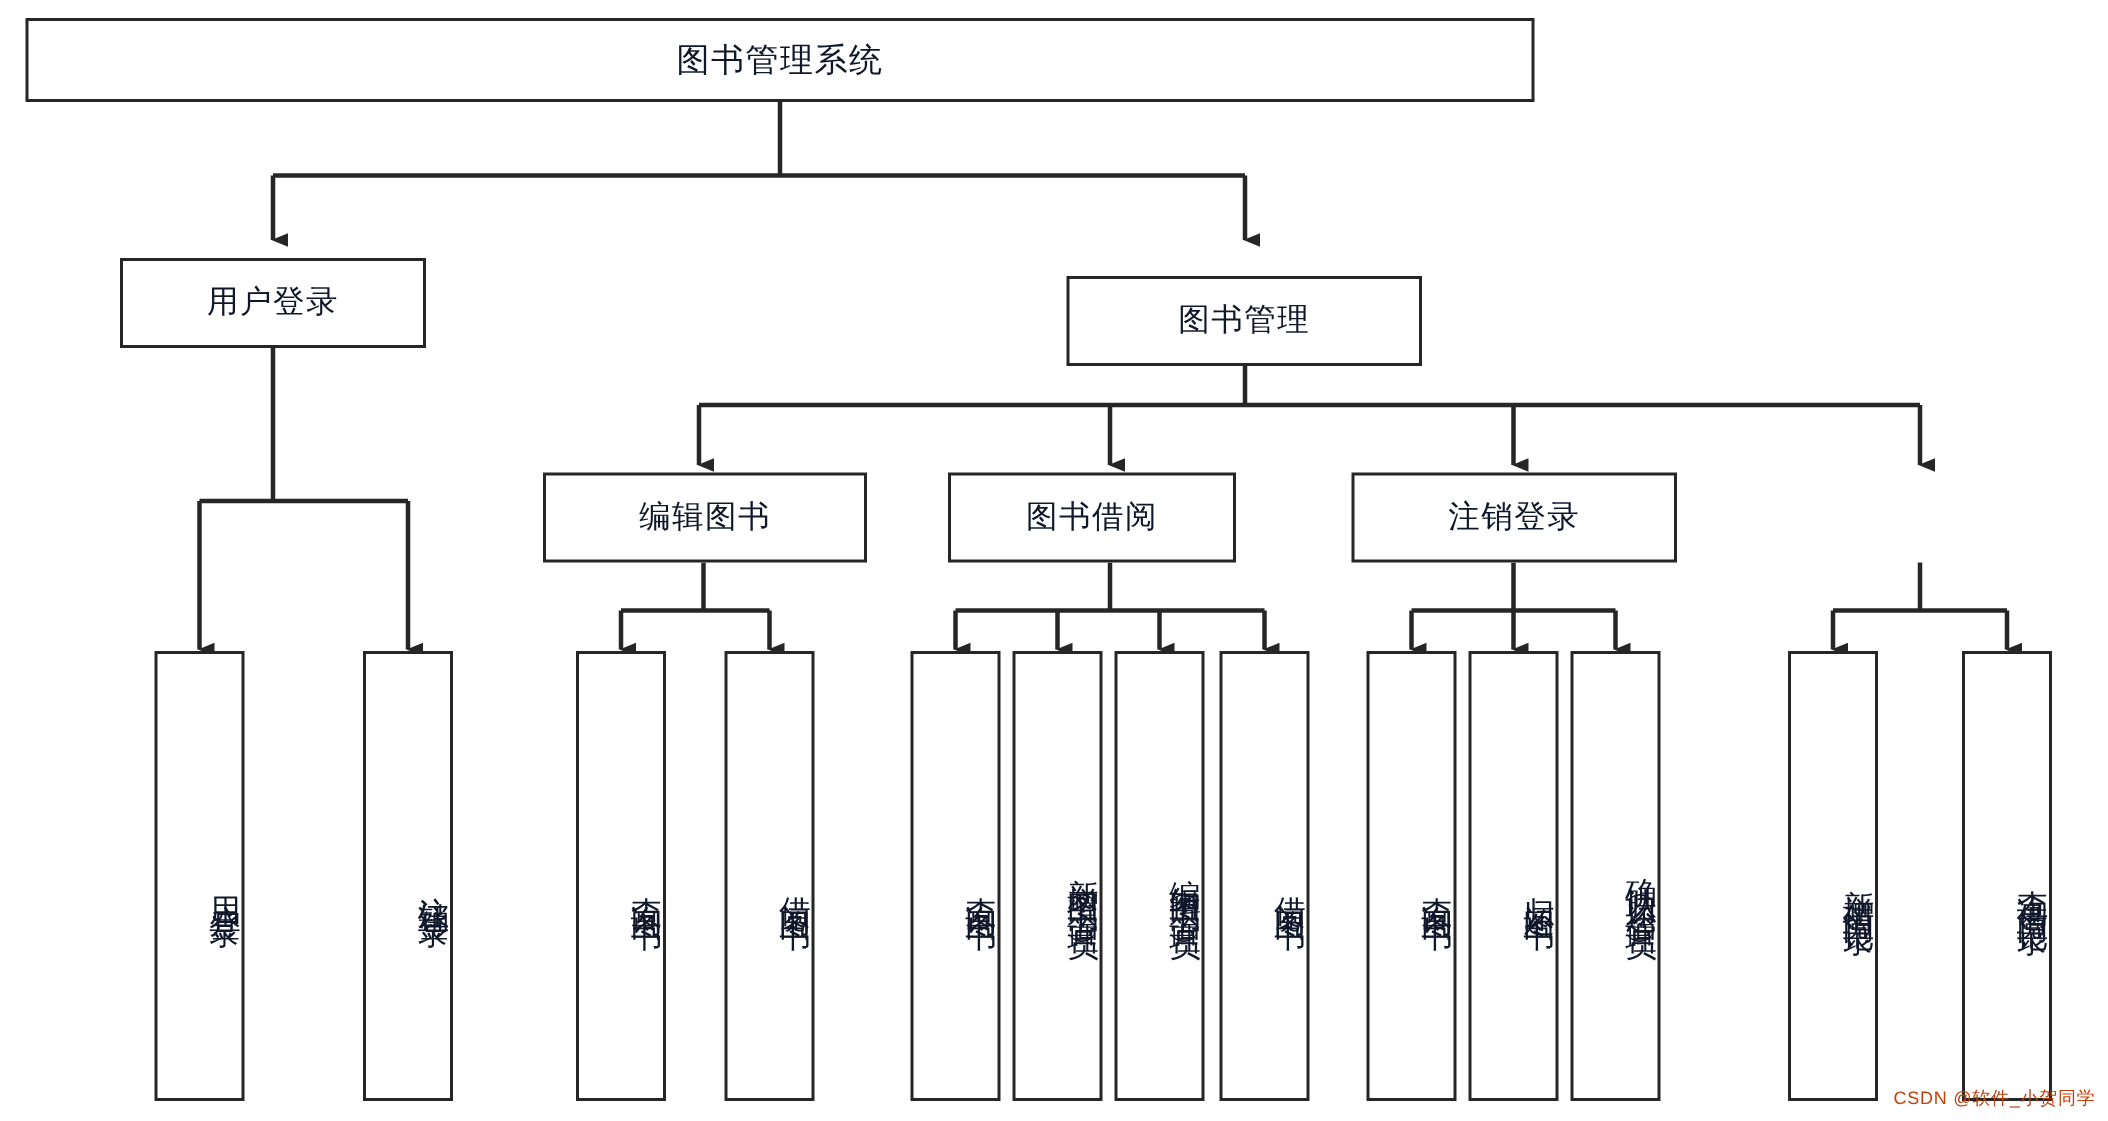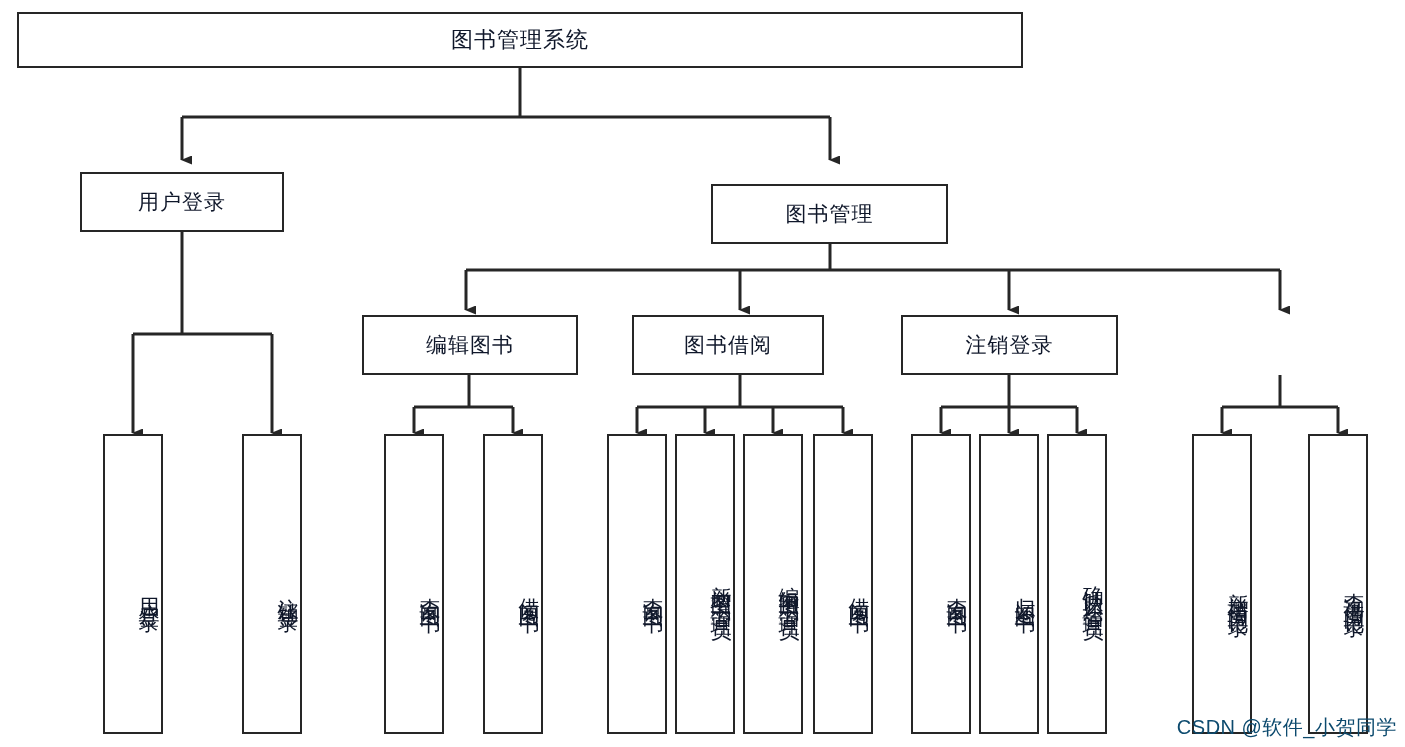--- a/index.html
+++ b/index.html
@@ -51,22 +51,22 @@
     line-height: 1.15;
     padding-top: 14px;
     align-items: flex-start;
     justify-content: center;
     white-space: nowrap;
   }
   .watermark {
     position: absolute;
     right: 8px;
     bottom: 6px;
-    font-size: 20px;
-    color: #0c4a6e;
+    font-size: 12px;
+    color: #c2410c;
     letter-spacing: 0.5px;
     white-space: nowrap;
   }
 </style>
 </head>
 <body>
 
 <div id="canvas">
 
   <svg class="edges" viewBox="0 0 1405 747">

